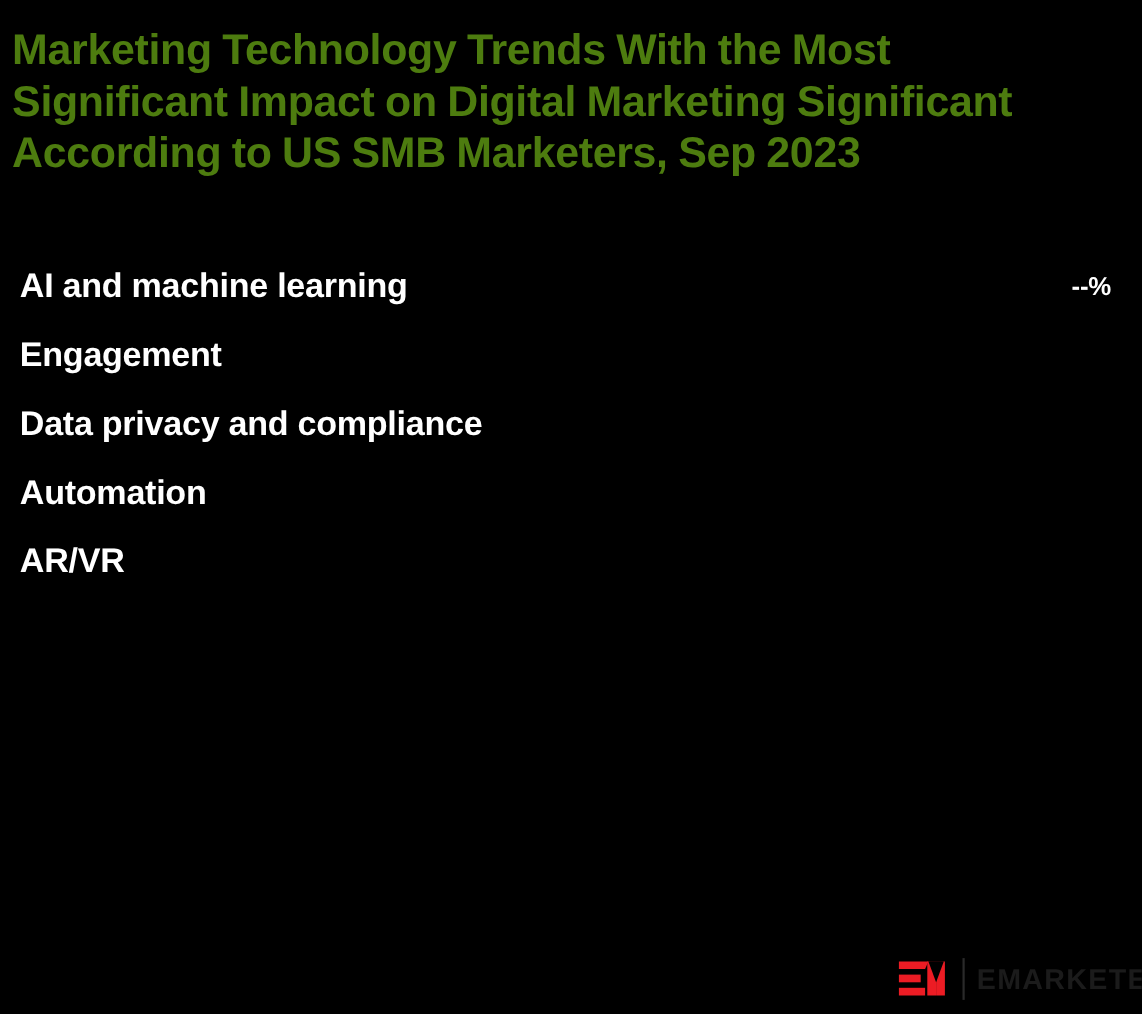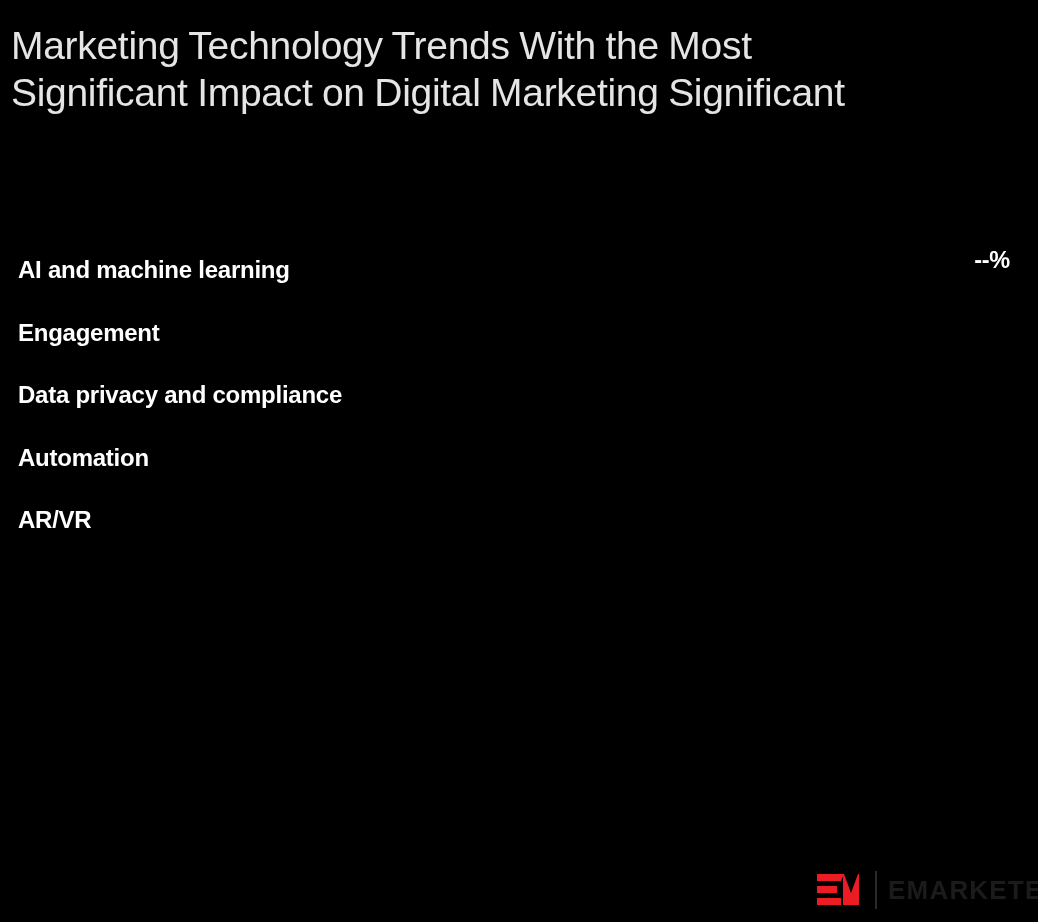--- a/index.html
+++ b/index.html
@@ -19,24 +19,24 @@
     background: #000000;
     overflow: hidden;
   }
 
   
   #chart-title {
     position: absolute;
     left: 11px;
     top: 22px;
     width: 1015px;
-    color: #e5e5e5;
+    color: #4d7c0f;
     font-size: 39px;
     line-height: 47px;
-    font-weight: 400;
+    font-weight: 700;
     letter-spacing: -0.3px;
     font-stretch: condensed;
     word-spacing: -1px;
   }
   #chart-title .tline {
     display: block;
     white-space: nowrap;
   }
 
   
@@ -50,26 +50,25 @@
     position: relative;
     height: 62.5px;
     padding: 0 28px 0 18px;
     box-sizing: border-box;
     display: flex;
     align-items: flex-start;
     justify-content: space-between;
   }
   .row-label {
     color: #ffffff;
-    font-size: 24px;
+    font-size: 31px;
     line-height: 28px;
     font-weight: 700;
     letter-spacing: -0.25px;
     white-space: nowrap;
-    margin-top: 10px;
   }
   .row-value {
     color: #ffffff;
     font-size: 23.5px;
     line-height: 28px;
     font-weight: 700;
     letter-spacing: -0.25px;
     white-space: nowrap;
     text-align: right;
     min-width: 10px;
@@ -118,20 +117,21 @@
   }
 </style>
 </head>
 <body>
 
 <div id="chart-card">
 
   <div id="chart-title">
     <span class="tline">Marketing Technology Trends With the Most</span>
     <span class="tline">Significant Impact on Digital Marketing Significant</span>
+    <span class="tline">According to US SMB Marketers, Sep 2023</span>
   </div>
 
   <div id="data-list">
     <div class="data-row">
       <span class="row-label">AI and machine learning</span>
       <span class="row-value">--%</span>
     </div>
     <div class="data-row">
       <span class="row-label">Engagement</span>
 

